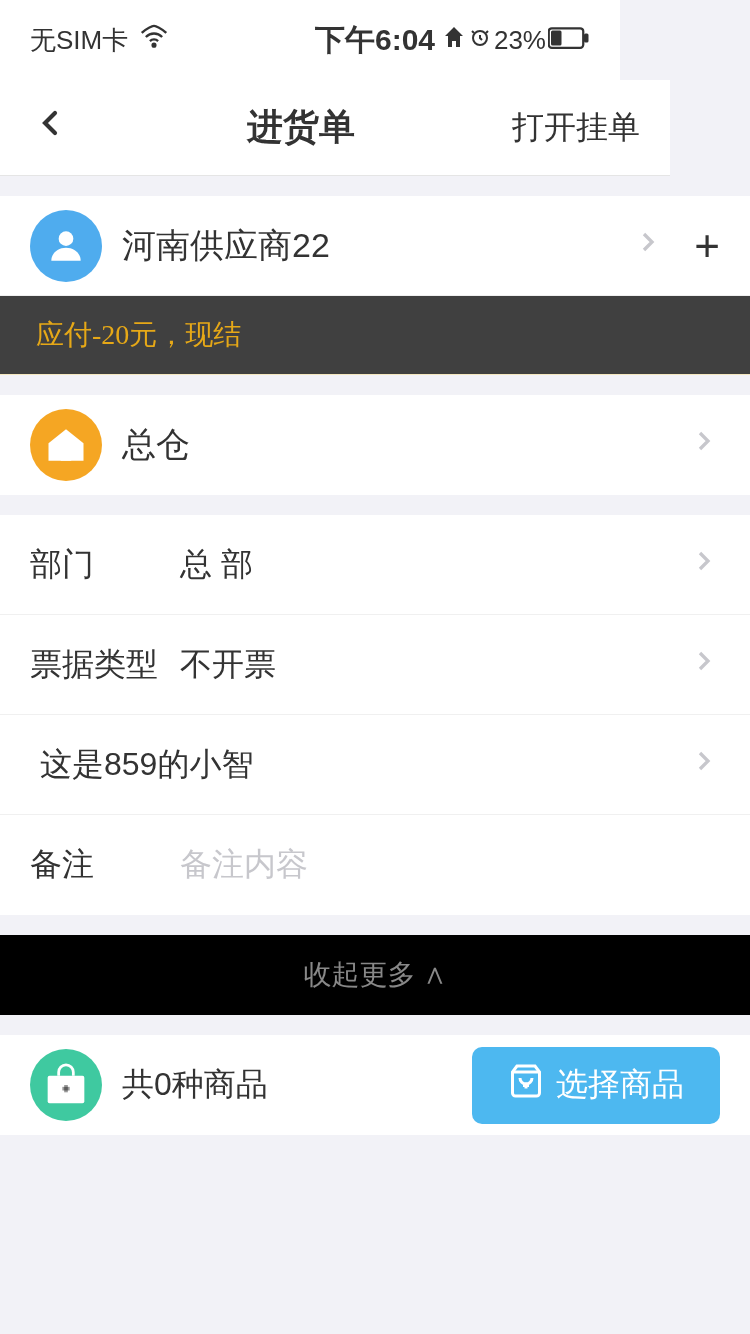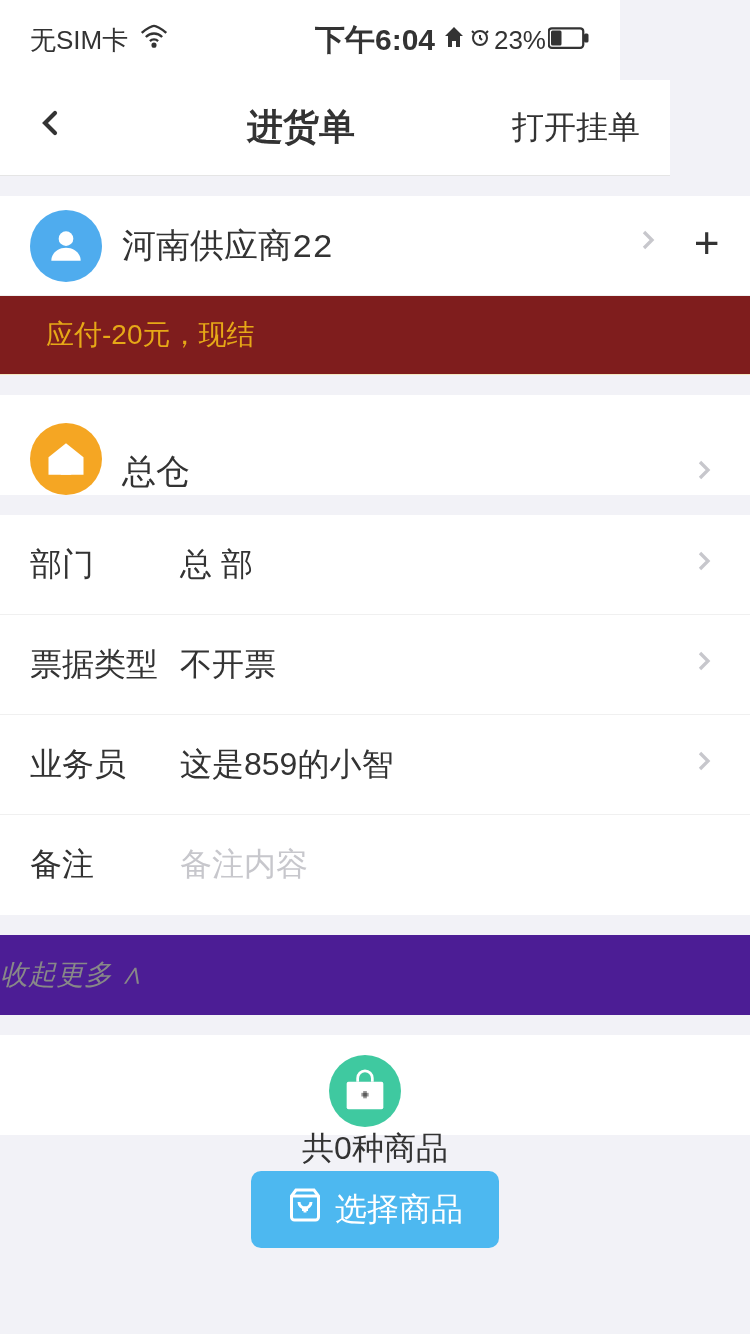--- a/index.html
+++ b/index.html
@@ -87,21 +87,20 @@
     }
 
     
     .supplier-row {
       background: #fff;
       display: flex;
       align-items: center;
       padding: 0 30px;
       height: 100px;
       border-bottom: 1px solid #f0f0f0;
-      font-family: Liberation Mono, monospace;
     }
     .supplier-avatar {
       width: 72px;
       height: 72px;
       border-radius: 50%;
       background: #4facee;
       display: flex;
       align-items: center;
       justify-content: center;
       margin-right: 20px;
@@ -124,32 +123,33 @@
     }
     .supplier-add {
       font-size: 44px;
       color: #333;
       cursor: pointer;
       font-weight: 300;
     }
 
     
     .notice-banner {
-      background: #7f1d1d;
-      padding: 20px 46px;
+      background: #404040;
+      padding: 20px 36px;
       font-size: 28px;
       color: #e6a817;
       border-bottom: 1px solid #f5e8c0;
+      font-family: Liberation Serif, serif;
     }
 
     
     .warehouse-row {
       background: #fff;
       display: flex;
-      align-items: flex-end;
+      align-items: center;
       padding: 0 30px;
       height: 100px;
     }
     .warehouse-icon {
       width: 72px;
       height: 72px;
       border-radius: 50%;
       background: #f5a623;
       display: flex;
       align-items: center;
@@ -202,41 +202,39 @@
     .form-value.placeholder {
       color: #c7c7cc;
     }
     .form-chevron {
       color: #c7c7cc;
       font-size: 36px;
     }
 
     
     .collapse-row {
-      background: #4c1d95;
-      display: flex;
-      align-items: center;
-      justify-content: flex-start;
+      background: #000000;
+      display: flex;
+      align-items: center;
+      justify-content: center;
       height: 80px;
       font-size: 28px;
       color: #888;
       cursor: pointer;
       margin-top: 20px;
-      font-style: italic;
     }
 
     
     .bottom-bar {
       background: #fff;
       display: flex;
       align-items: center;
       padding: 20px 30px;
       margin-top: 20px;
       height: 100px;
-      flex-direction: column;
     }
     .product-icon {
       width: 72px;
       height: 72px;
       border-radius: 50%;
       background: #3fc9a0;
       display: flex;
       align-items: center;
       justify-content: center;
       margin-right: 20px;
@@ -383,21 +381,20 @@
     <span class="form-label">票据类型</span>
     <span class="form-value">不开票</span>
     <span class="form-chevron">
       <svg viewBox="0 0 24 24" width="32" height="32" fill="none" stroke="#c7c7cc" stroke-width="2.5">
         <polyline points="9,18 15,12 9,6"></polyline>
       </svg>
     </span>
   </div>
 
   <div class="form-row">
-    <span class="form-label">业务员</span>
     <span class="form-value">这是859的小智</span>
     <span class="form-chevron">
       <svg viewBox="0 0 24 24" width="32" height="32" fill="none" stroke="#c7c7cc" stroke-width="2.5">
         <polyline points="9,18 15,12 9,6"></polyline>
       </svg>
     </span>
   </div>
 
   <div class="form-row">
     <span class="form-label">备注</span>

